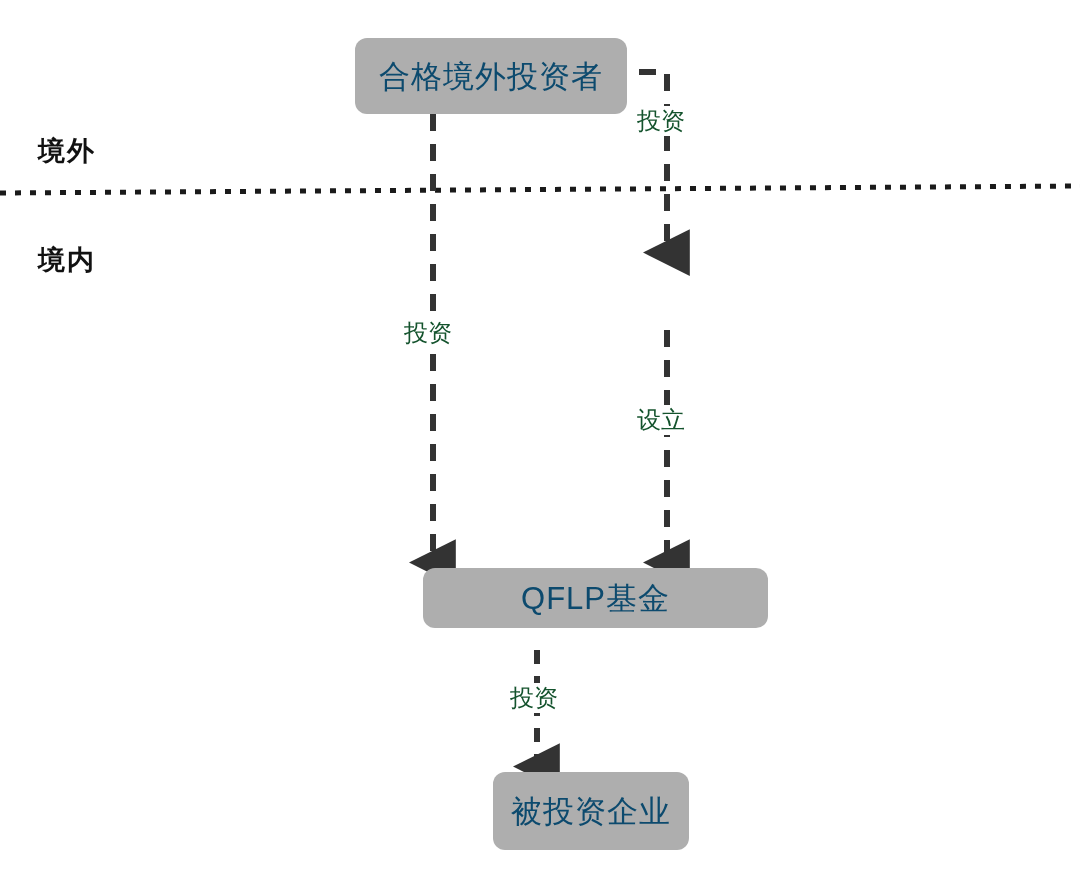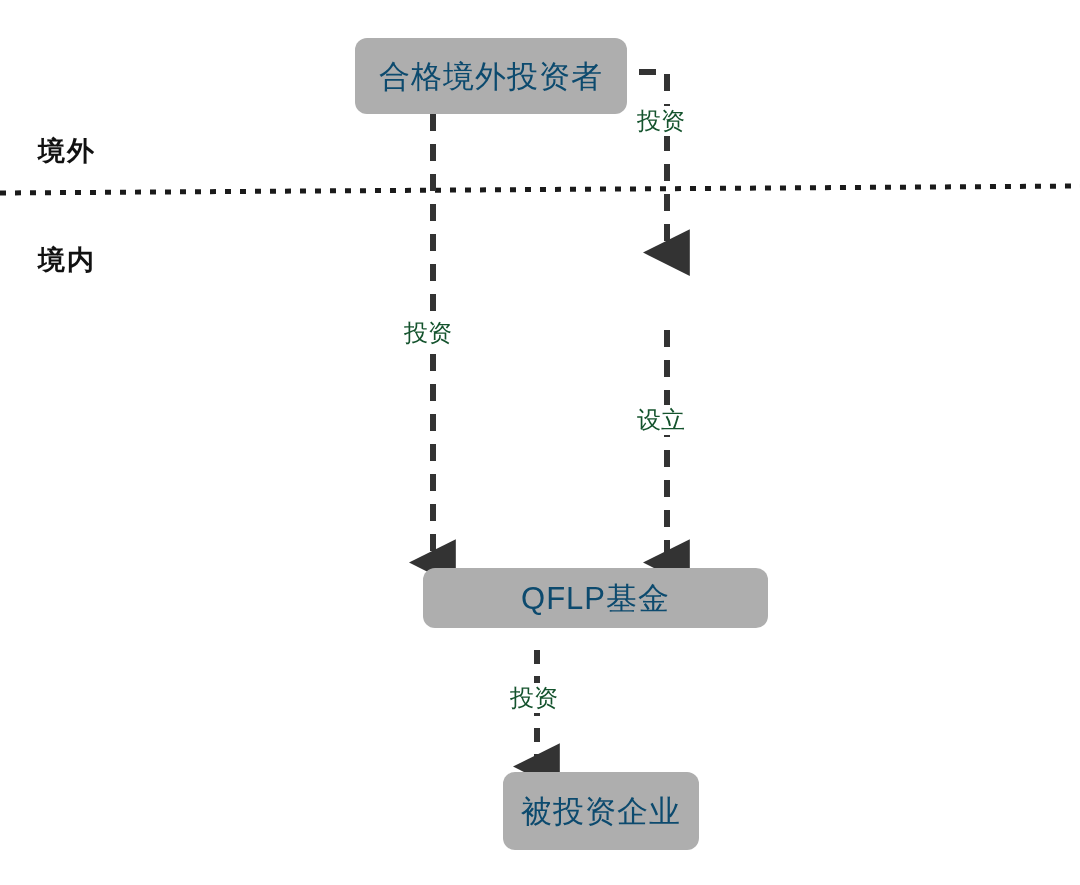--- a/index.html
+++ b/index.html
@@ -34,21 +34,21 @@
     margin-left: 48px;
   }
   .node-label {
     white-space: nowrap;
     line-height: 1;
   }
 
   #node-qfi      { left: 307px; top: 38px;  width: 272px; height: 76px; font-size: 31px; }
   #node-manager  { left: 580px; top: 258px; width: 272px; height: 72px; font-size: 31px; }
   #node-fund     { left: 375px; top: 568px; width: 345px; height: 60px; font-size: 31px; }
-  #node-investee { left: 455px; top: 772px; width: 196px; height: 78px; font-size: 31px; }
+  #node-investee { left: 445px; top: 772px; width: 196px; height: 78px; font-size: 31px; }
 
   
   .region-label {
     position: absolute;
     font-size: 27px;
     font-weight: bold;
     color: #111111;
     letter-spacing: 2px;
     white-space: nowrap;
     user-select: none;

